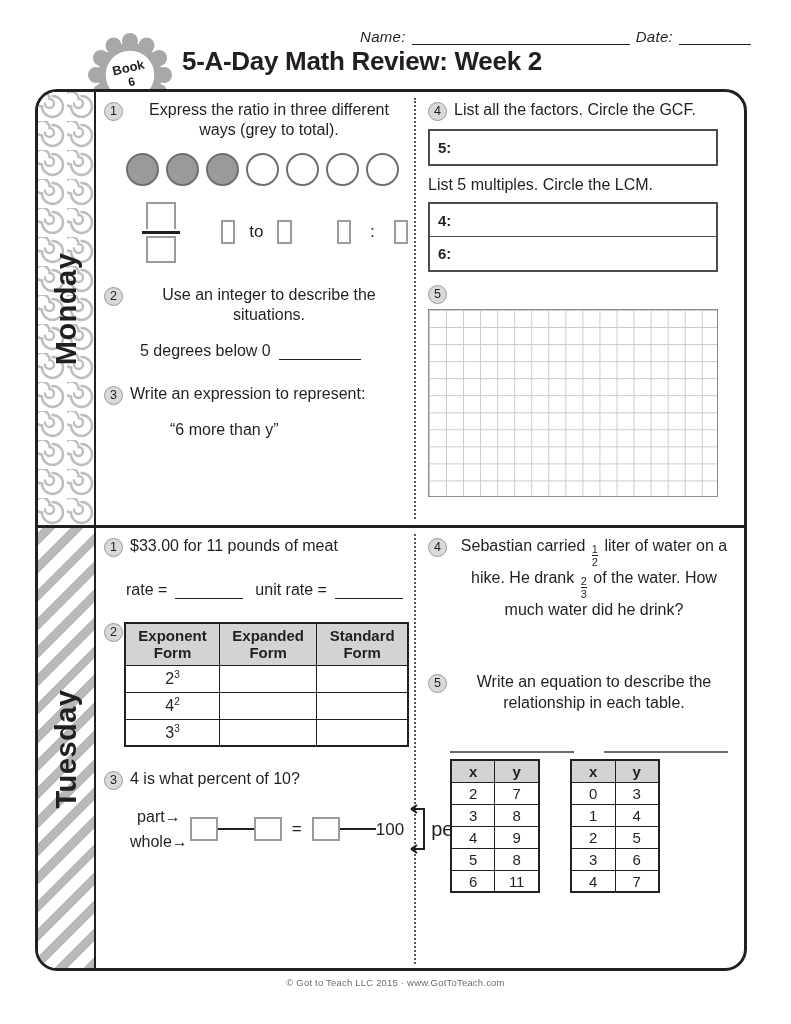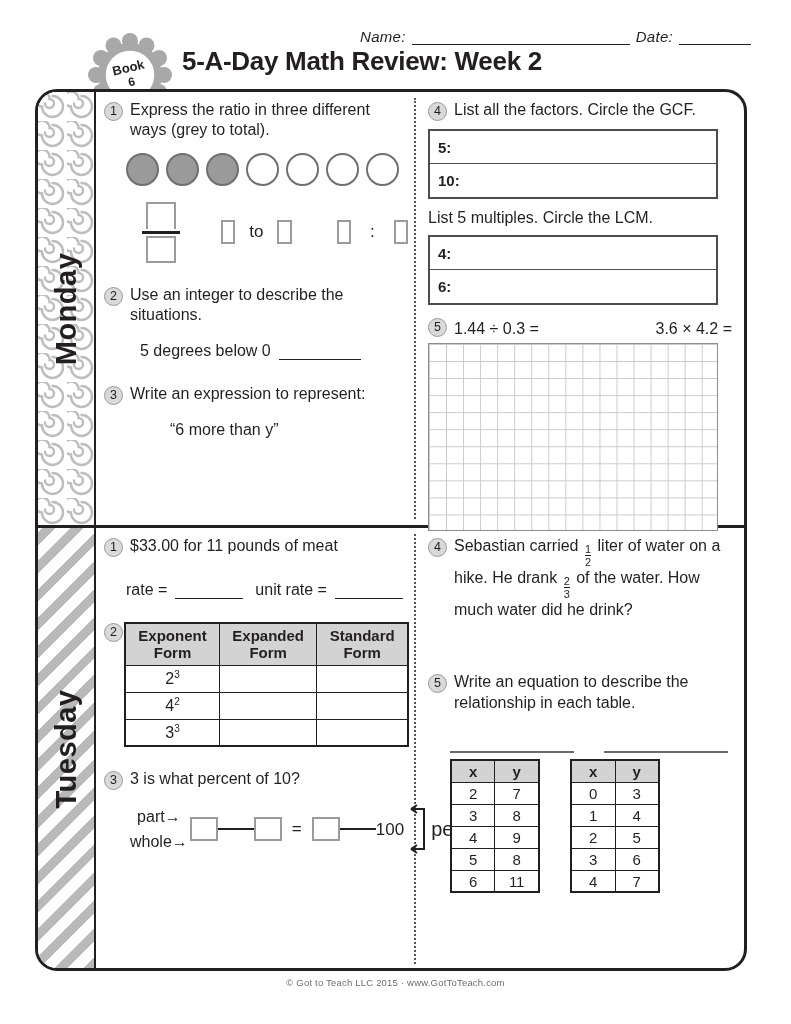--- a/index.html
+++ b/index.html
@@ -86,21 +86,21 @@
   }
 
   
   .q { display: flex; align-items: flex-start; gap: 7px; }
   .qnum {
     flex: 0 0 auto; width: 19px; height: 19px; border-radius: 50%;
     background: #d9d9d9; border: 1px solid #9b9b9b;
     font-size: 12.5px; line-height: 17px; text-align: center;
     color: #231f20; margin-top: 2px;
   }
-  .qtext { font-size: 16px; line-height: 1.28; }
+  .qtext { font-size: 16px; line-height: 1.28; text-align: center; }
 
   
   .circle-row { display: flex; gap: 7px; margin: 12px 0 0 22px; }
   .circ { width: 33px; height: 33px; border-radius: 50%; border: 2px solid #6f6f6f; }
   .circ.grey { background: #9a9a9a; border-color: #6f6f6f; }
   .circ.white { background: #fff; }
 
   .answer-row {
     display: flex; align-items: center; margin: 16px 0 0 38px; gap: 12px;
     font-size: 17px;
@@ -317,42 +317,35 @@
 
           <div class="q">
             <div class="qnum">4</div>
             <div class="qtext">List all the factors. Circle the GCF.</div>
           </div>
 
           <div class="factor-table">
             <div class="factor-row">
               <span>5:</span>
             </div>
-            <div class="factor-row">
-              <span>10:</span>
-            </div>
           </div>
 
           <div class="mid-prompt">List 5 multiples. Circle the LCM.</div>
 
           <div class="factor-table">
             <div class="factor-row">
               <span>4:</span>
             </div>
             <div class="factor-row">
               <span>6:</span>
             </div>
           </div>
 
           <div class="q" style="margin-top:11px">
             <div class="qnum">5</div>
-            <div class="eq-row" style="flex:1">
-              <span class="eq-left">1.44 ÷ 0.3 =</span>
-              <span class="eq-right">3.6 × 4.2 =</span>
-            </div>
           </div>
 
           <div class="mathgrid"></div>
         </div>
       </div>
     </div>
 
     <div class="day-section tuesday">
 
       <div class="day-strip stripe">
@@ -402,21 +395,21 @@
               <tr>
                 <td><span>3</span><sup>3</sup></td>
                 <td></td>
                 <td></td>
               </tr>
             </tbody>
           </table>
 
           <div class="q" style="margin-top:22px">
             <div class="qnum">3</div>
-            <div class="qtext">3 is what percent of 10?</div>
+            <div class="qtext">4 is what percent of 10?</div>
           </div>
 
           <div class="pct-wrap">
             <div class="pct-labels">
               <span>part→</span>
               <span>whole→</span>
             </div>
             <div class="pct-fr">
               <span class="pct-box"></span>
               <span class="pct-rule"></span>

